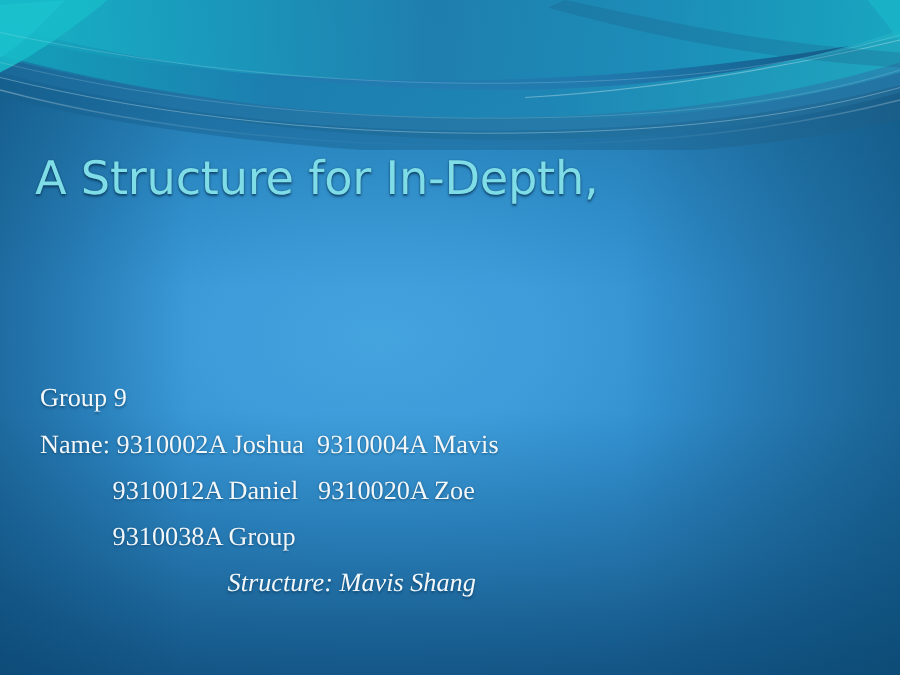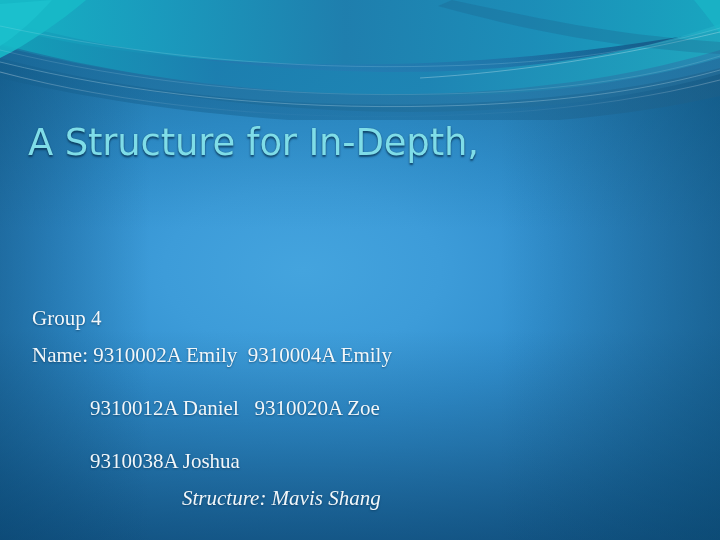--- a/index.html
+++ b/index.html
@@ -106,21 +106,21 @@
     color: #f2f7fa;
     font-family: "Liberation Serif", "DejaVu Serif", serif;
     font-size: 21px;
     line-height: 37px;
     text-shadow: 0 1px 2px rgba(5,45,78,0.55);
   }
   .line {
     display: block;
     white-space: pre;
   }
-  .line.indented { padding-left: 58px; margin-top: 16px; }
+  .line.indented { padding-left: 58px; }
   .line.instructor {
     padding-left: 150px;
     font-style: italic;
   }
 </style>
 </head>
 <body>
 
 <div id="slide">
 
@@ -187,20 +187,20 @@
       <path d="M452,0 C520,14 600,34 720,42 L720,54 C590,46 505,24 438,6 Z" fill="#1b5f8a" opacity="0.28"></path>
     </svg>
   </div>
 
   <div id="title">
     <span>A Structure for In-Depth,</span><br>
     <br>
   </div>
 
   <div id="body">
-    <span class="line">Group 4</span>
-    <span class="line">Name: 9310002A Emily  9310004A Emily</span>
+    <span class="line">Group 9</span>
+    <span class="line">Name: 9310002A Joshua  9310004A Mavis</span>
     <span class="line indented">9310012A Daniel   9310020A Zoe</span>
-    <span class="line indented">9310038A Joshua</span>
+    <span class="line indented">9310038A Group</span>
     <span class="line instructor">Structure: Mavis Shang</span>
   </div>
 
 </div>
 
 </body></html>

